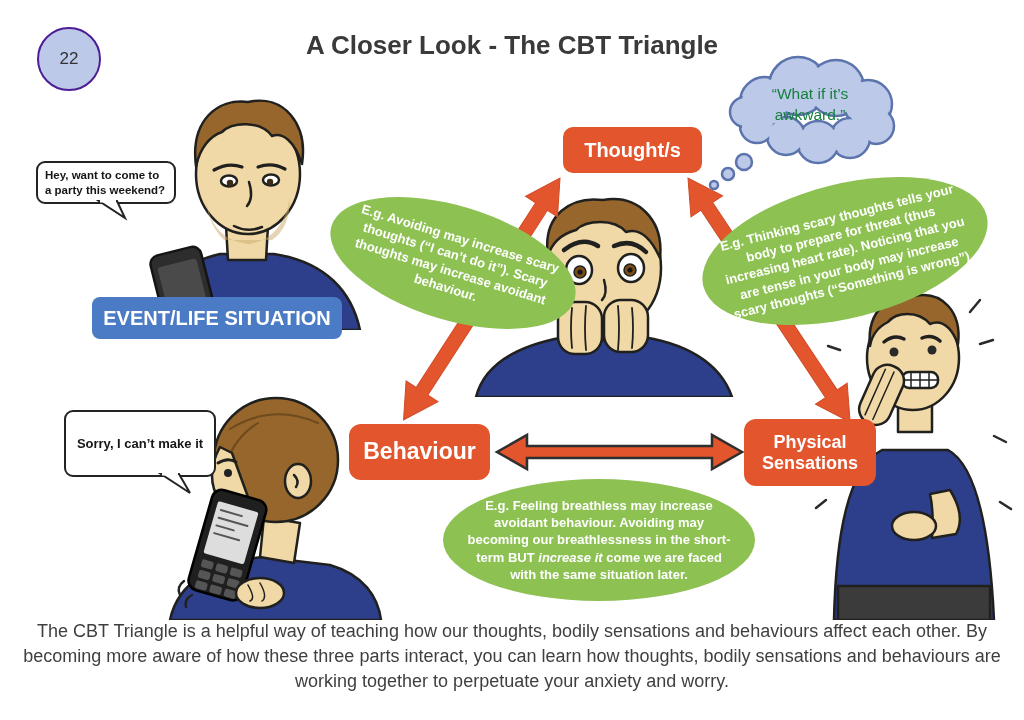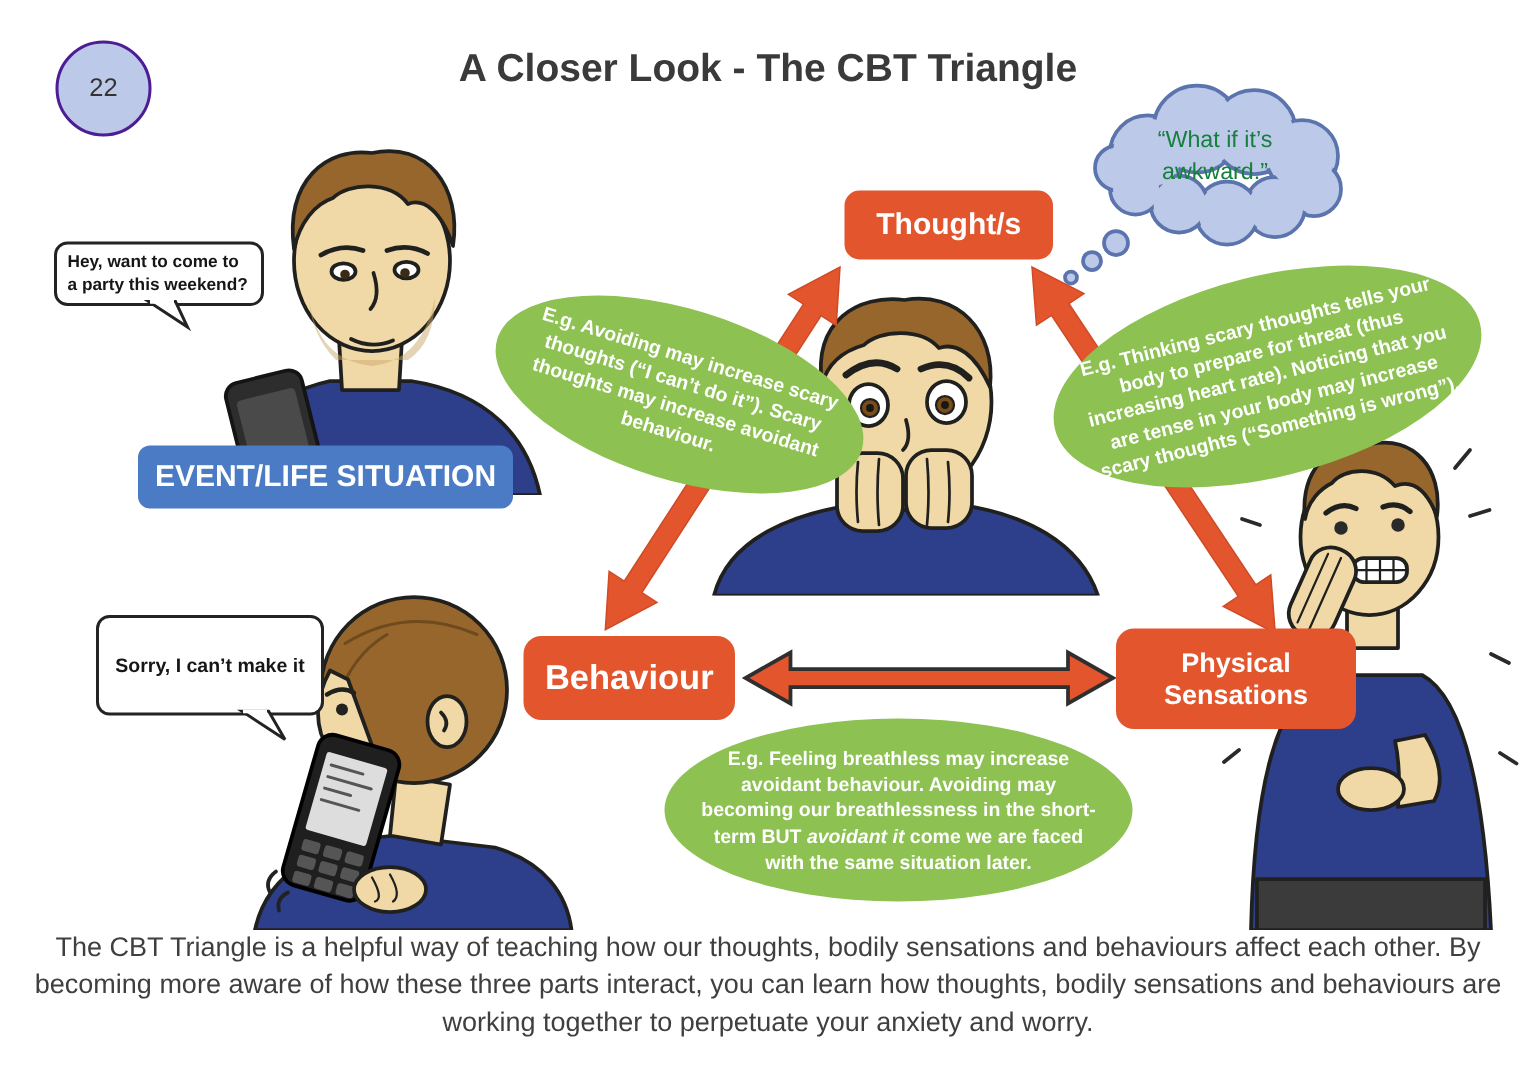--- a/index.html
+++ b/index.html
@@ -24,21 +24,21 @@
     font-size:18px;line-height:1.38;color:#3f3f3f;
   }
   
   .node{
     background:var(--accent-orange,#e2552d);color:#fff;font-weight:bold;
     border-radius:10px;display:flex;align-items:center;justify-content:center;
     text-align:center;line-height:1.12;
   }
   .node-thoughts{left:563px;top:127px;width:139px;height:46px;font-size:20px;}
   .node-behaviour{left:349px;top:424px;width:141px;height:56px;font-size:23px;border-radius:12px;}
-  .node-physical{left:744px;top:419px;width:160px;height:67px;font-size:18px;border-radius:12px;}
+  .node-physical{left:744px;top:419px;width:132px;height:67px;font-size:18px;border-radius:12px;}
   .node-physical .inner{width:118px;}
   .node-event{
     left:60px;top:297px;width:250px;height:42px;font-size:20px;border-radius:8px;
     background:var(--accent-blue,#4a7bc4);
     margin-left:32px;
   }
   
   .gellipse{
     background:var(--accent-green,#8dc152);border-radius:50%;color:#fff;
     display:flex;align-items:center;justify-content:center;text-align:center;
@@ -195,21 +195,21 @@
 
   <div class="abs gellipse gellipse-left">
     <div class="inner">E.g. Avoiding may increase scary thoughts (“I can’t do it”). Scary thoughts may increase avoidant behaviour.</div>
   </div>
 
   <div class="abs gellipse gellipse-right">
     <div class="inner">E.g. Thinking scary thoughts tells your body to prepare for threat (thus increasing heart rate). Noticing that you are tense in your body may increase scary thoughts (“Something is wrong”).</div>
   </div>
 
   <div class="abs gellipse gellipse-bottom">
-    <div class="inner"><span>E.g. Feeling breathless may increase avoidant behaviour. Avoiding may becoming our breathlessness in the short-term BUT </span><span class="em">avoidant it</span><span> come we are faced with the same situation later.</span></div>
+    <div class="inner"><span>E.g. Feeling breathless may increase avoidant behaviour. Avoiding may becoming our breathlessness in the short-term BUT </span><span class="em">increase it</span><span> come we are faced with the same situation later.</span></div>
   </div>
 
   <div class="abs node node-thoughts">
     <span>Thought/s</span>
   </div>
   <div class="abs node node-behaviour">
     <span>Behaviour</span>
   </div>
   <div class="abs node node-physical">
     <span class="inner">Physical Sensations</span>

